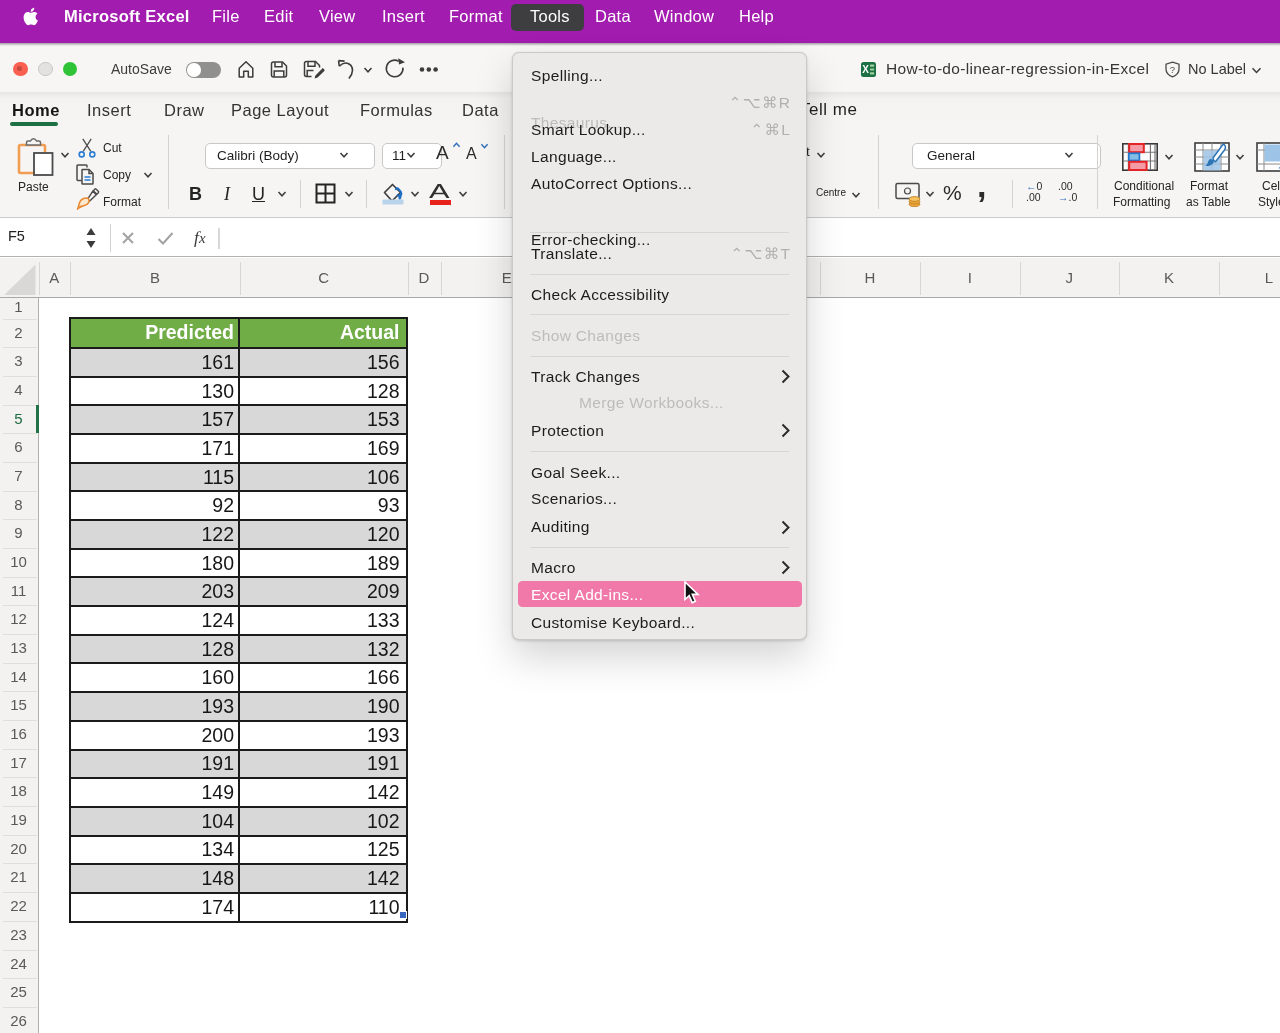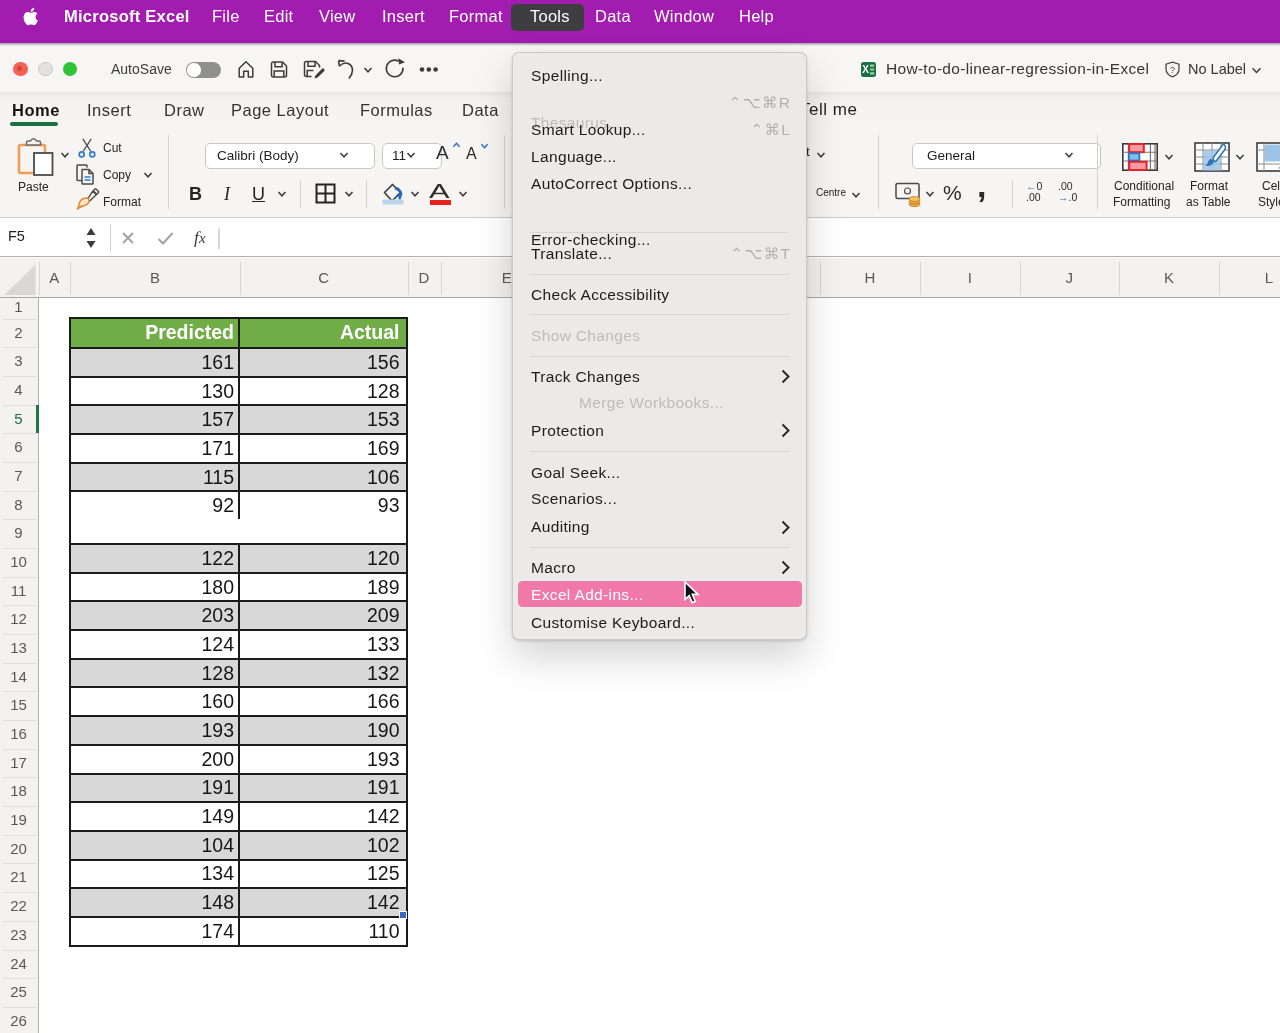--- a/index.html
+++ b/index.html
@@ -426,21 +426,21 @@
         <div class="tcell cc">169</div>
       </div>
     <div class="trow" style="height:28.68px;background:#d8d8d8;border-top:2px solid #1b1b1b;">
         <div class="tcell cb">115</div>
         <div class="tcell cc">106</div>
       </div>
     <div class="trow" style="height:28.68px;background:#ffffff;border-top:2px solid #1b1b1b;">
         <div class="tcell cb">92</div>
         <div class="tcell cc">93</div>
       </div>
-    <div class="trow" style="height:28.68px;background:#d8d8d8;border-top:2px solid #1b1b1b;margin-top:24px;">
+    <div class="trow" style="height:28.68px;background:#d8d8d8;border-top:2px solid #1b1b1b;">
         <div class="tcell cb">122</div>
         <div class="tcell cc">120</div>
       </div>
     <div class="trow" style="height:28.68px;background:#ffffff;border-top:2px solid #1b1b1b;">
         <div class="tcell cb">180</div>
         <div class="tcell cc">189</div>
       </div>
     <div class="trow" style="height:28.68px;background:#d8d8d8;border-top:2px solid #1b1b1b;">
         <div class="tcell cb">203</div>
         <div class="tcell cc">209</div>

